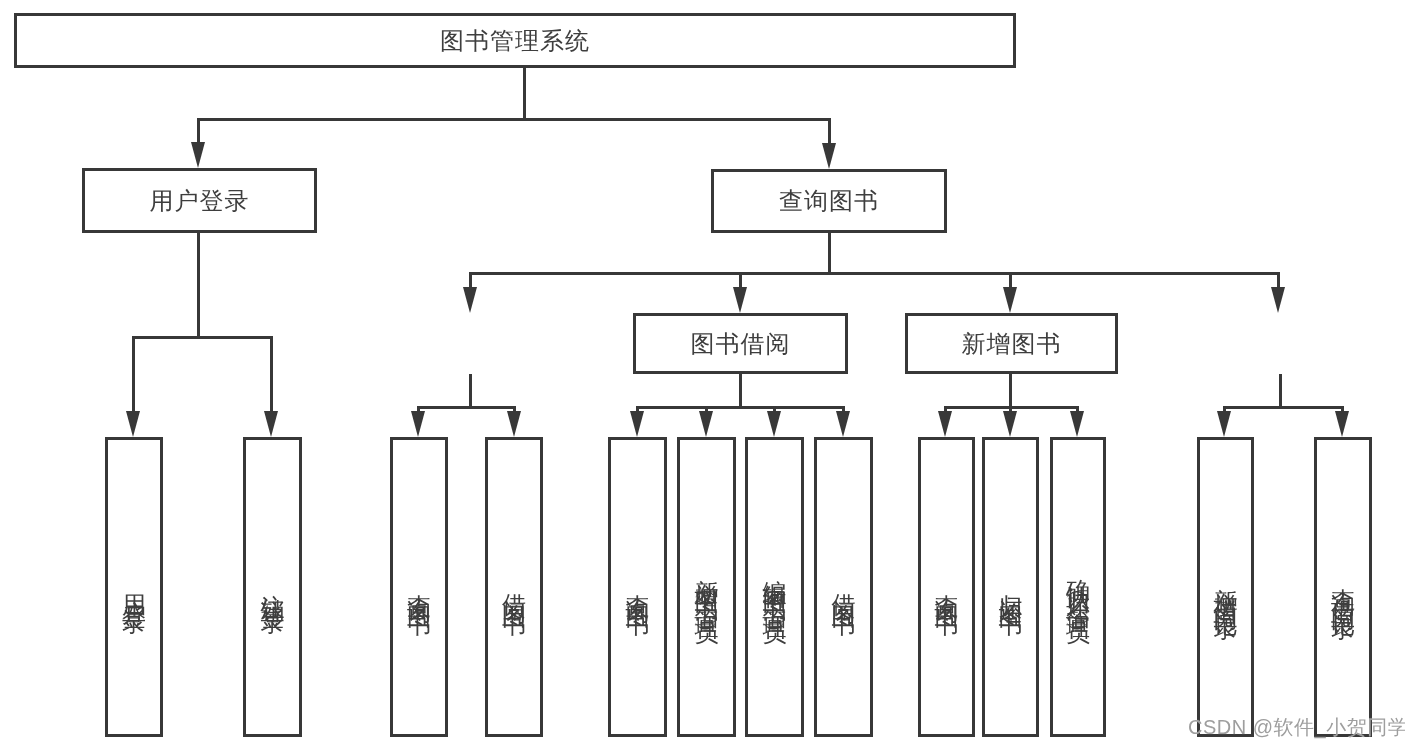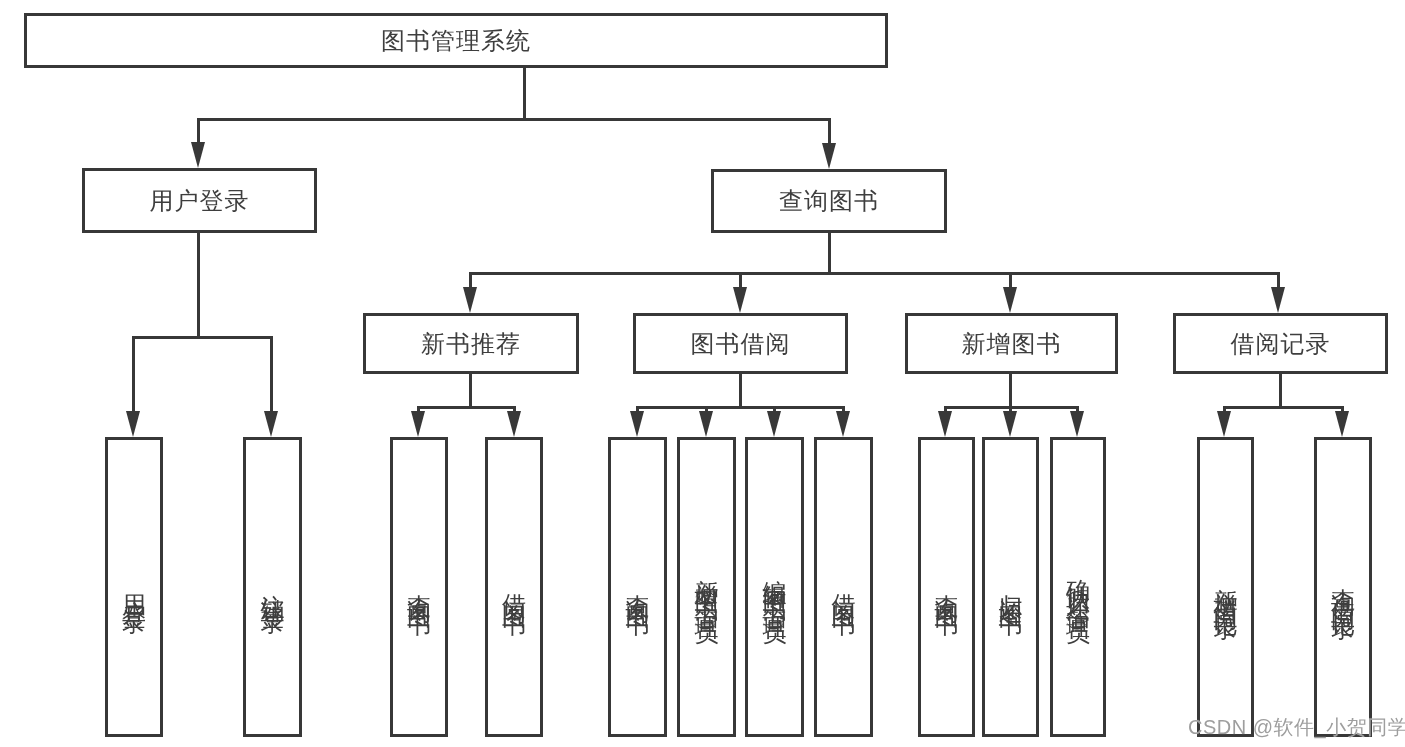--- a/index.html
+++ b/index.html
@@ -26,42 +26,36 @@
     position:absolute;left:1188px;top:714px;font-size:20px;color:#9e9e9e;
     letter-spacing:0.5px;white-space:nowrap;z-index:10;
     text-shadow:0 0 1px rgba(255,255,255,0.6);
   }
 </style>
 </head>
 <body>
 
 <div id="canvas">
 
-  <div class="box" style="left:24px;top:13px;width:864px;height:55px;">
+  <div class="box" style="left:14px;top:13px;width:1002px;height:55px;">
     <span class="hlabel">图书管理系统</span>
   </div>
 
   <div class="box" style="left:82px;top:168px;width:235px;height:65px;">
     <span class="hlabel">用户登录</span>
   </div>
   <div class="box" style="left:711px;top:169px;width:236px;height:64px;">
     <span class="hlabel">查询图书</span>
   </div>
 
-  <div class="box" style="left:363px;top:313px;width:216px;height:61px;">
-    <span class="hlabel">新书推荐</span>
-  </div>
   <div class="box" style="left:633px;top:313px;width:215px;height:61px;">
     <span class="hlabel">图书借阅</span>
   </div>
   <div class="box" style="left:905px;top:313px;width:213px;height:61px;">
     <span class="hlabel">新增图书</span>
-  </div>
-  <div class="box" style="left:1173px;top:313px;width:215px;height:61px;">
-    <span class="hlabel">借阅记录</span>
   </div>
 
   <div class="box" style="left:105px;top:437px;width:58px;height:300px;">
     <span class="vt">用户登录</span>
   </div>
   <div class="box" style="left:243px;top:437px;width:59px;height:300px;">
     <span class="vt">注销登录</span>
   </div>
 
   <div class="box" style="left:390px;top:437px;width:58px;height:300px;">

